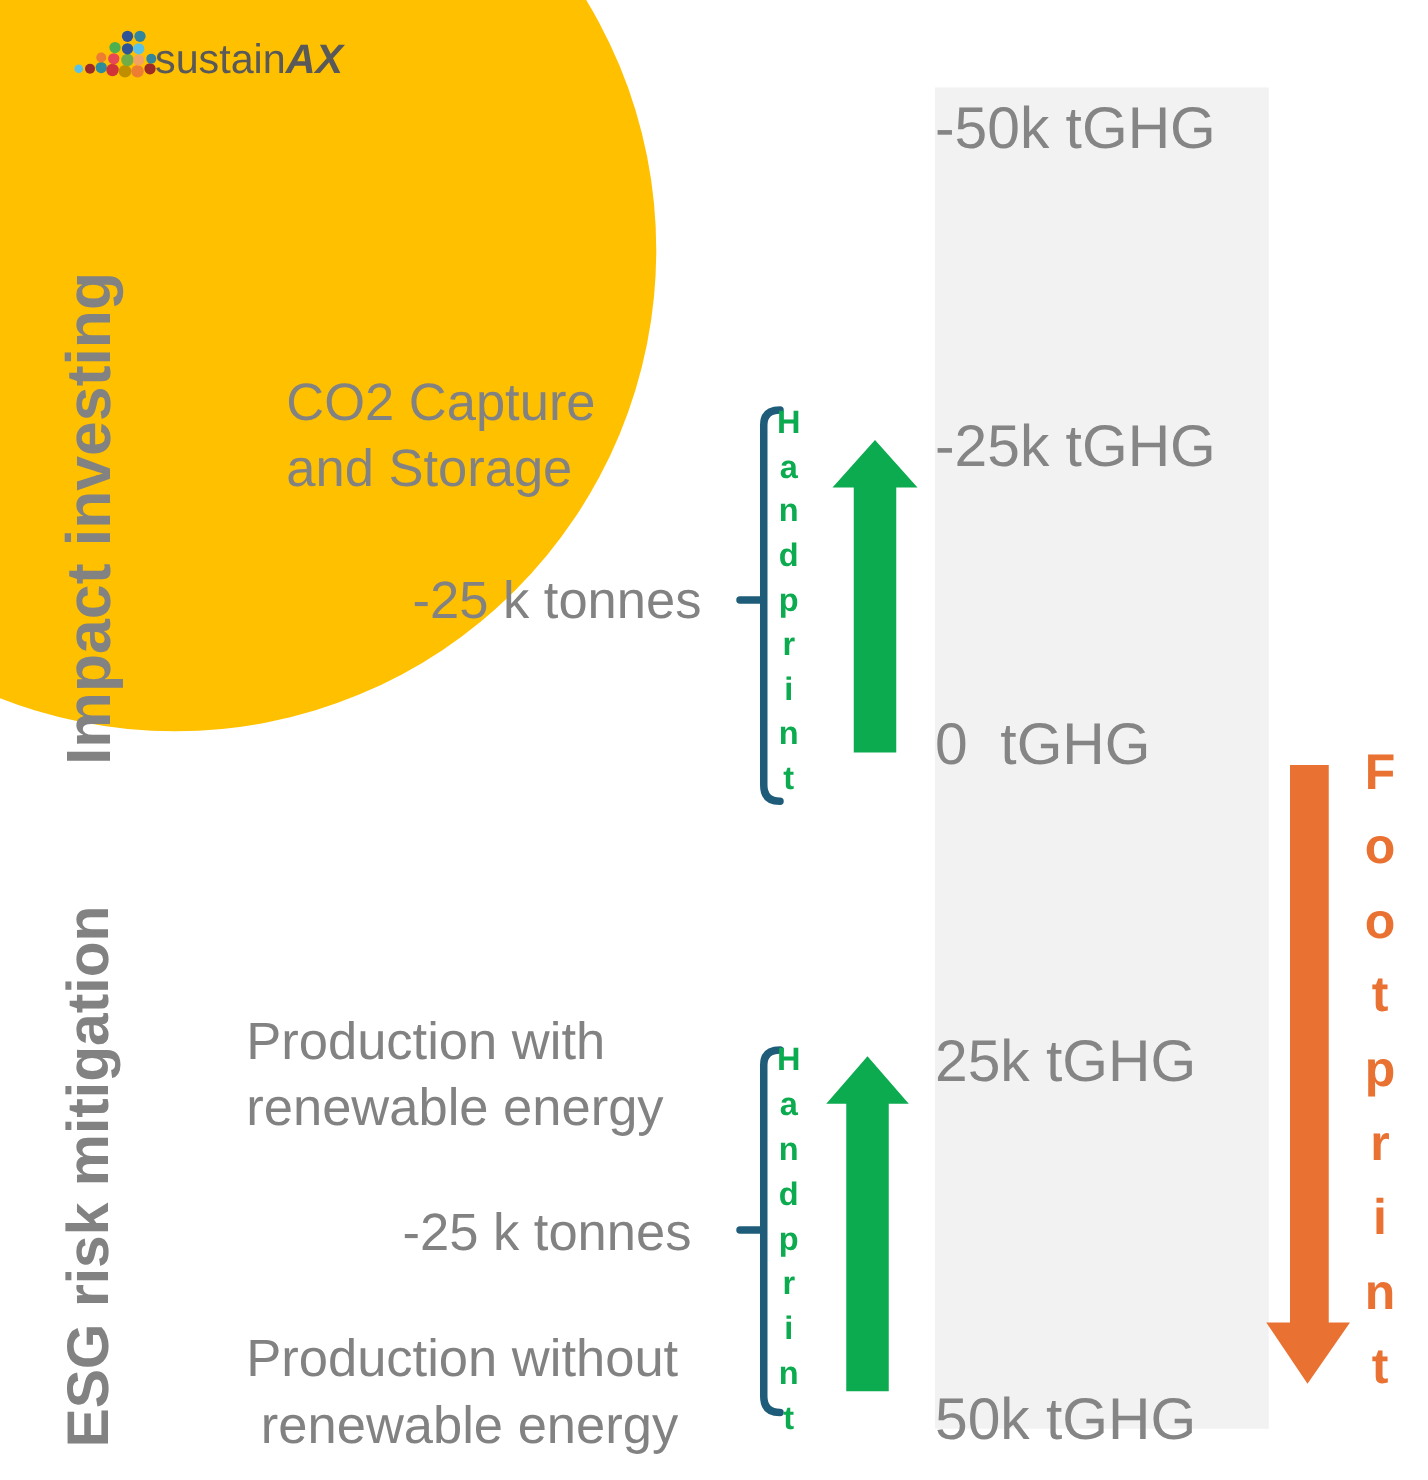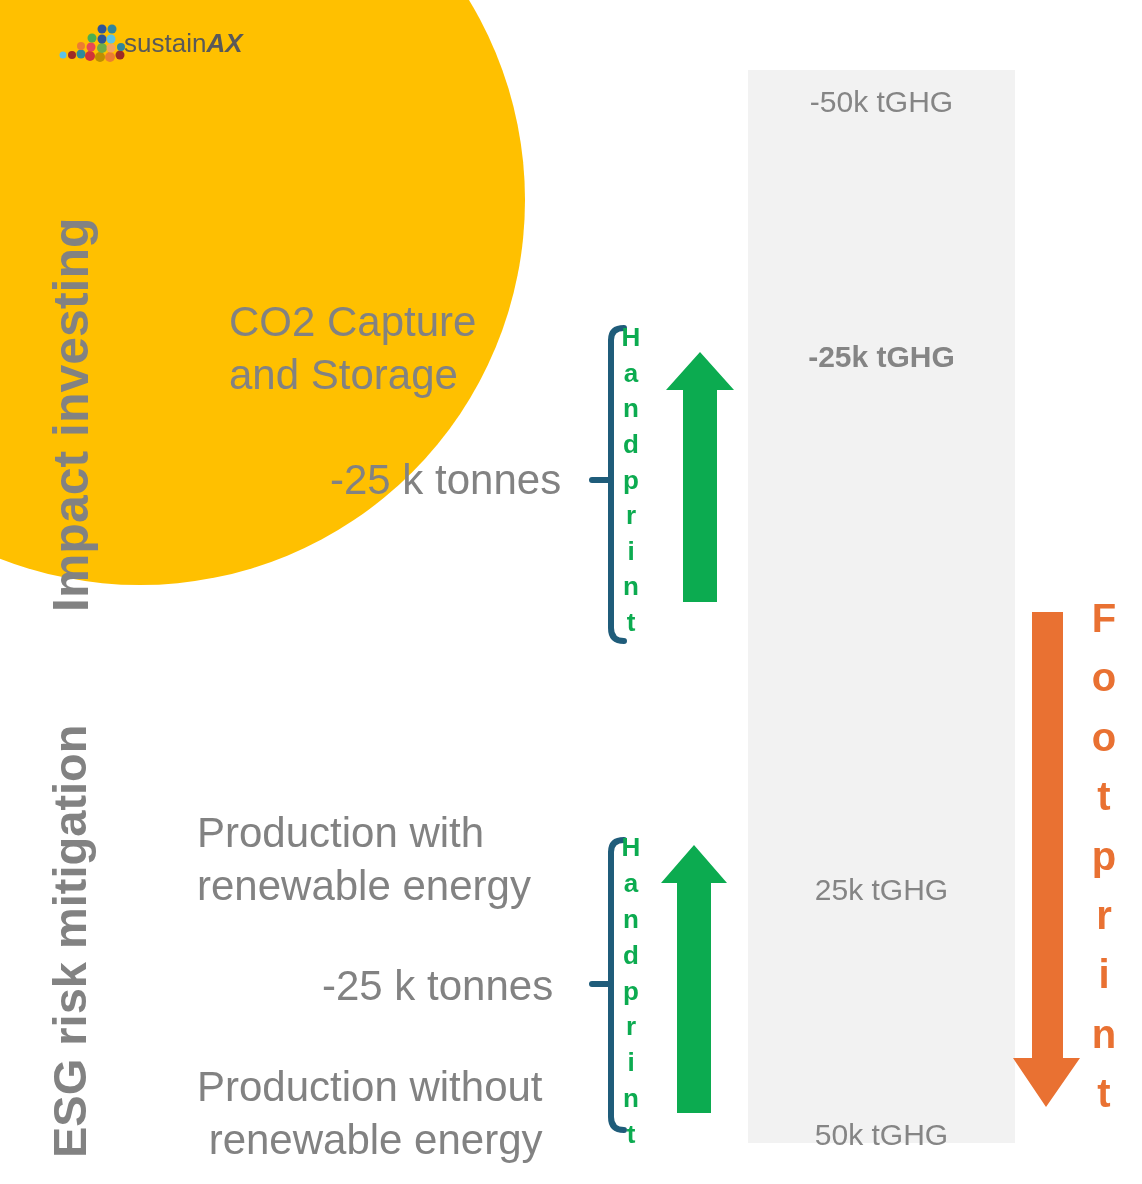--- a/index.html
+++ b/index.html
@@ -15,34 +15,34 @@
   .abs{position:absolute;}
   #band{left:748px;top:70px;width:267px;height:1073px;background:var(--band);z-index:0;}
   #shapes{left:0;top:0;z-index:1;}
   .side-label{
     font-size:50px;font-weight:600;white-space:nowrap;
     transform:rotate(-90deg);transform-origin:0 0;z-index:2;color:var(--gray-text);
   }
   .body-text{font-size:42px;line-height:53px;z-index:2;color:var(--gray-text);}
   .value-text{font-size:42px;text-align:left;z-index:2;color:var(--gray-text);white-space:nowrap;}
   .axis-title{left:748px;width:267px;top:22px;text-align:center;font-size:38px;color:var(--title-text);z-index:2;}
-  .tick{left:748px;width:267px;text-align:center;font-size:30px;line-height:50px;
+  .tick{left:748px;width:267px;text-align:left;font-size:47px;line-height:50px;
         color:var(--tick-text);z-index:2;white-space:pre;}
-  .tick-0{top:77px;} .tick-1{top:332px;font-weight:bold;} .tick-2{top:570px;} .tick-3{top:824px;margin-top:41px;} .tick-4{top:1082px;margin-top:28px;}
+  .tick-0{top:77px;} .tick-1{top:332px;} .tick-2{top:570px;} .tick-3{top:824px;} .tick-4{top:1082px;margin-top:28px;}
   .letter-stack{
     display:flex;flex-direction:column;justify-content:space-between;align-items:center;
     z-index:2;font-weight:600;
   }
   .stack-green{color:var(--green);font-size:26px;width:34px;}
   #handprint-top{left:614px;top:322px;height:316px;}
   #handprint-bottom{left:614px;top:832px;height:318px;}
   #footprint-stack{left:1084px;top:596px;height:520px;color:var(--orange);font-size:40px;width:40px;}
   #logo{left:55px;top:18px;width:200px;height:48px;z-index:2;}
   #logo-dots{position:absolute;left:0;top:0;}
-  #brand{position:absolute;left:69px;top:10px;font-size:26px;color:var(--logo-text);white-space:nowrap;}
+  #brand{position:absolute;left:69px;top:10px;font-size:33px;color:var(--logo-text);white-space:nowrap;}
   #brand .it{font-style:italic;font-weight:600;}
 </style>
 </head>
 <body>
 
 <div id="canvas">
 
   <div id="band" class="abs"></div>
 
   <svg id="shapes" class="abs" width="1142" height="1184" viewBox="0 0 1142 1184">
@@ -95,20 +95,21 @@
     <div>renewable energy</div>
   </div>
   <div class="abs value-text" style="left:322px;top:962px;width:250px;">-25 k tonnes</div>
   <div class="abs body-text" style="left:197px;top:1060px;text-align:right;">
     <div>Production without</div>
     <div>renewable energy</div>
   </div>
 
   <div class="abs tick tick-0">-50k tGHG</div>
   <div class="abs tick tick-1">-25k tGHG</div>
+  <div class="abs tick tick-2">0  tGHG</div>
   <div class="abs tick tick-3">25k tGHG</div>
   <div class="abs tick tick-4">50k tGHG</div>
 
   <div id="handprint-top" class="abs letter-stack stack-green">
       <span>H</span>
       <span>a</span>
       <span>n</span>
       <span>d</span>
       <span>p</span>
       <span>r</span>

